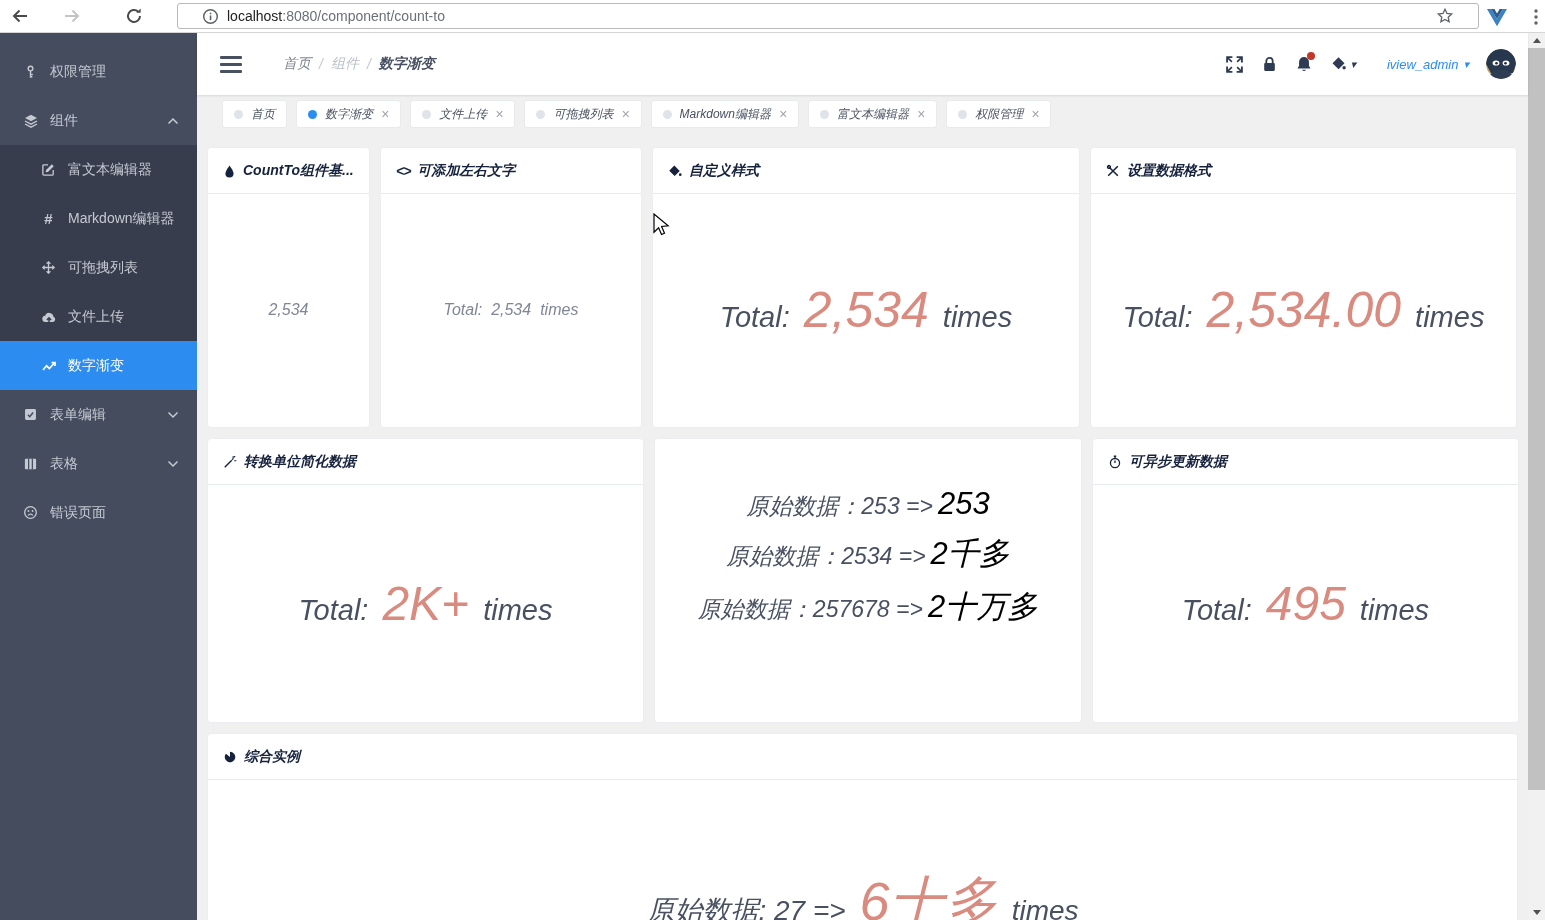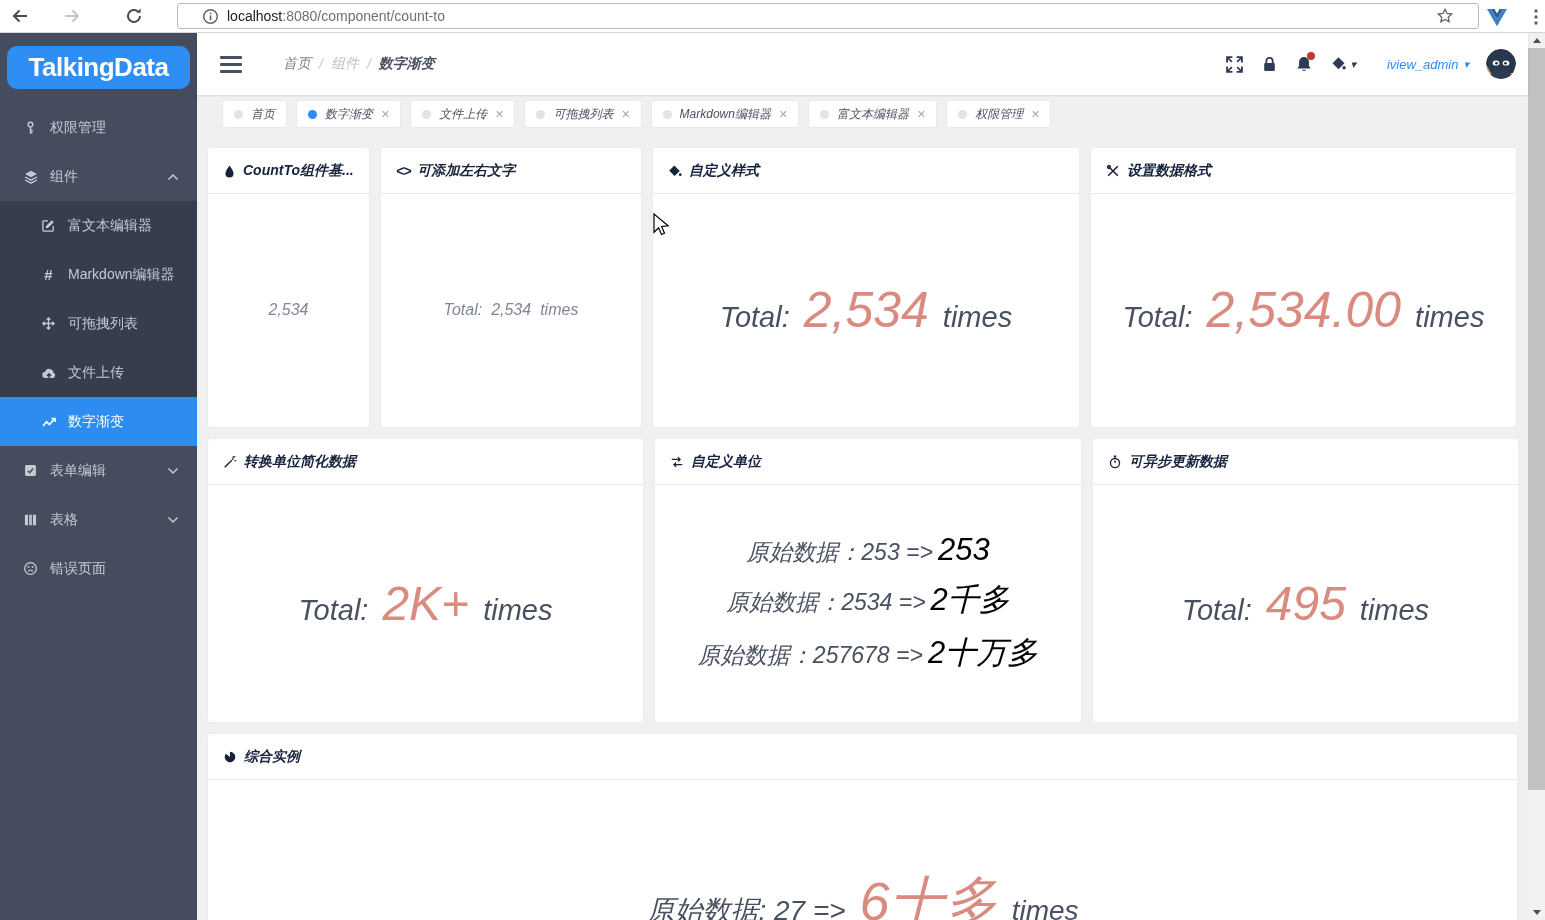--- a/index.html
+++ b/index.html
@@ -140,21 +140,20 @@
         <circle cx="9" cy="4" r="1.7" fill="#5f6368"></circle>
         <circle cx="9" cy="10" r="1.7" fill="#5f6368"></circle>
         <circle cx="9" cy="16" r="1.7" fill="#5f6368"></circle>
       </svg>
   </span>
 </div>
 
 <div class="app">
 
   <aside class="sidebar">
-    <div class="logo">TalkingData</div>
     <nav class="menu">
 
       <div class="s-item">
         <span class="s-icon">
           <svg width="15" height="16" viewBox="0 0 16 16">
               <circle cx="8" cy="4.3" r="2.5" fill="none" stroke="currentColor" stroke-width="1.5"></circle>
               <path d="M8 6.8V14M8 10.6h2.5M8 13h2" fill="none" stroke="currentColor" stroke-width="1.5"></path>
             </svg>
         </span>
         <span class="s-label">权限管理</span>
@@ -448,29 +447,20 @@
           <div class="card-b">
             <span class="big-line">
               <span class="pre">Total:</span>
               <span class="val">2K+</span>
               <span class="suf">times</span>
             </span>
           </div>
         </div>
 
         <div class="card" style="flex:0 0 428px; height:285px;">
-          <div class="card-h">
-            <span>
-              <svg width="14" height="14" viewBox="0 0 16 16">
-                  <path d="M2 5h9M9 2.5 11.5 5 9 7.5" fill="none" stroke="#17233d" stroke-width="1.5"></path>
-                  <path d="M14 11H5M7 8.5 4.5 11 7 13.5" fill="none" stroke="#17233d" stroke-width="1.5"></path>
-                </svg>
-            </span>
-            <span>自定义单位</span>
-          </div>
           <div class="card-b">
             <div class="unit-lines">
               <div class="u-line">
                 <span class="lab">原始数据：253 =&gt;</span>
                 <span class="val">253</span>
               </div>
               <div class="u-line">
                 <span class="lab">原始数据：2534 =&gt;</span>
                 <span class="val">2千多</span>
               </div>

